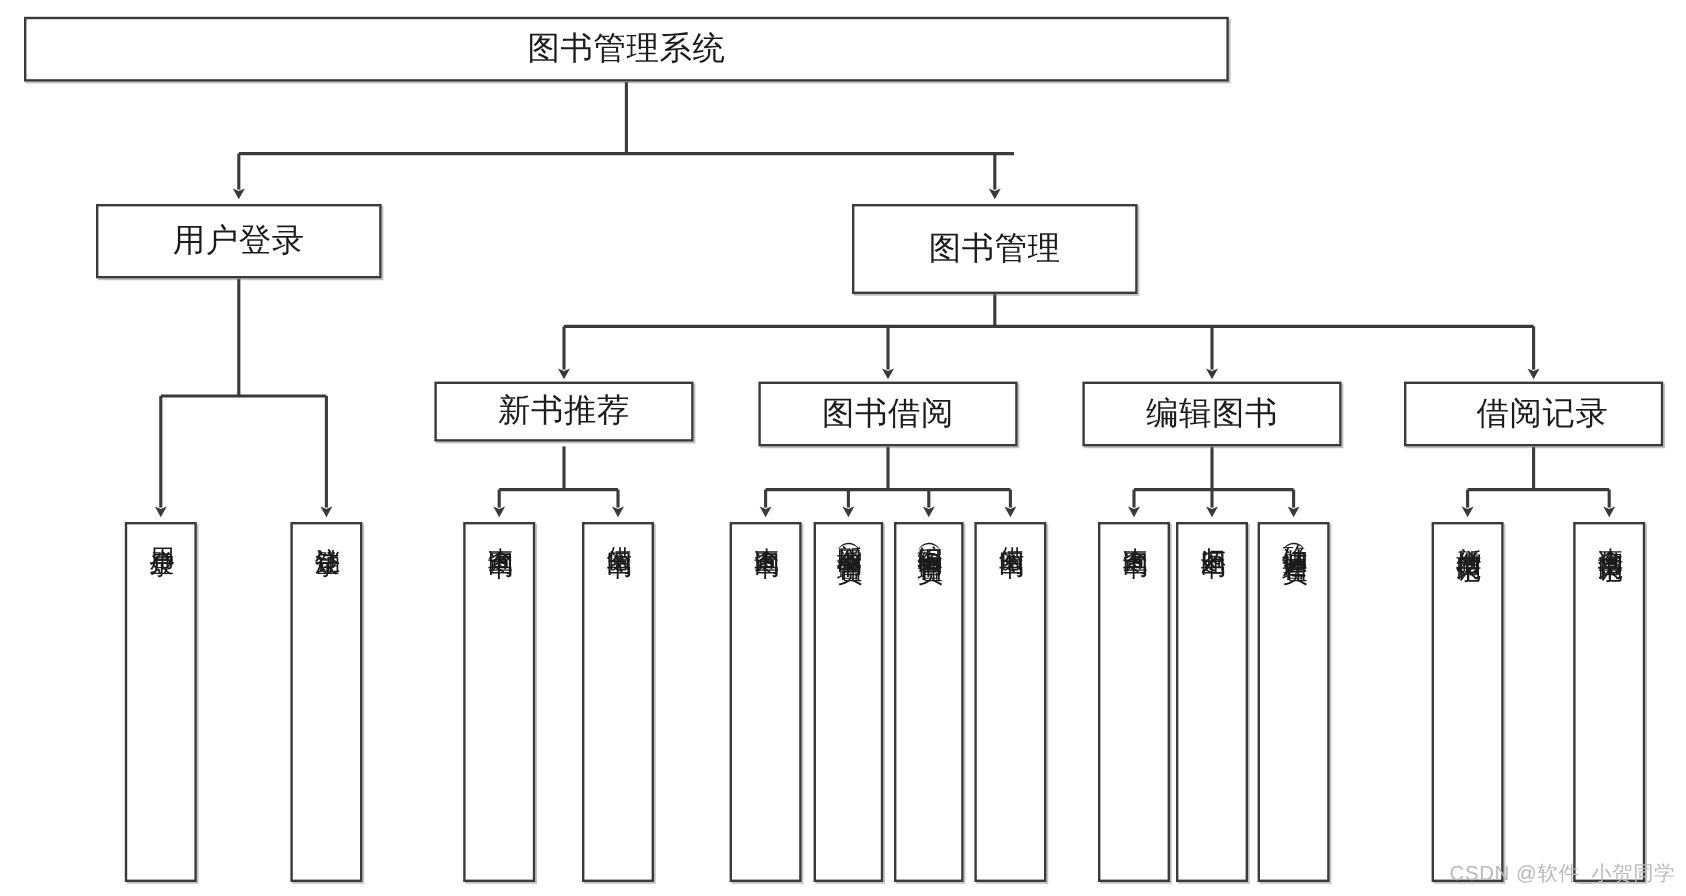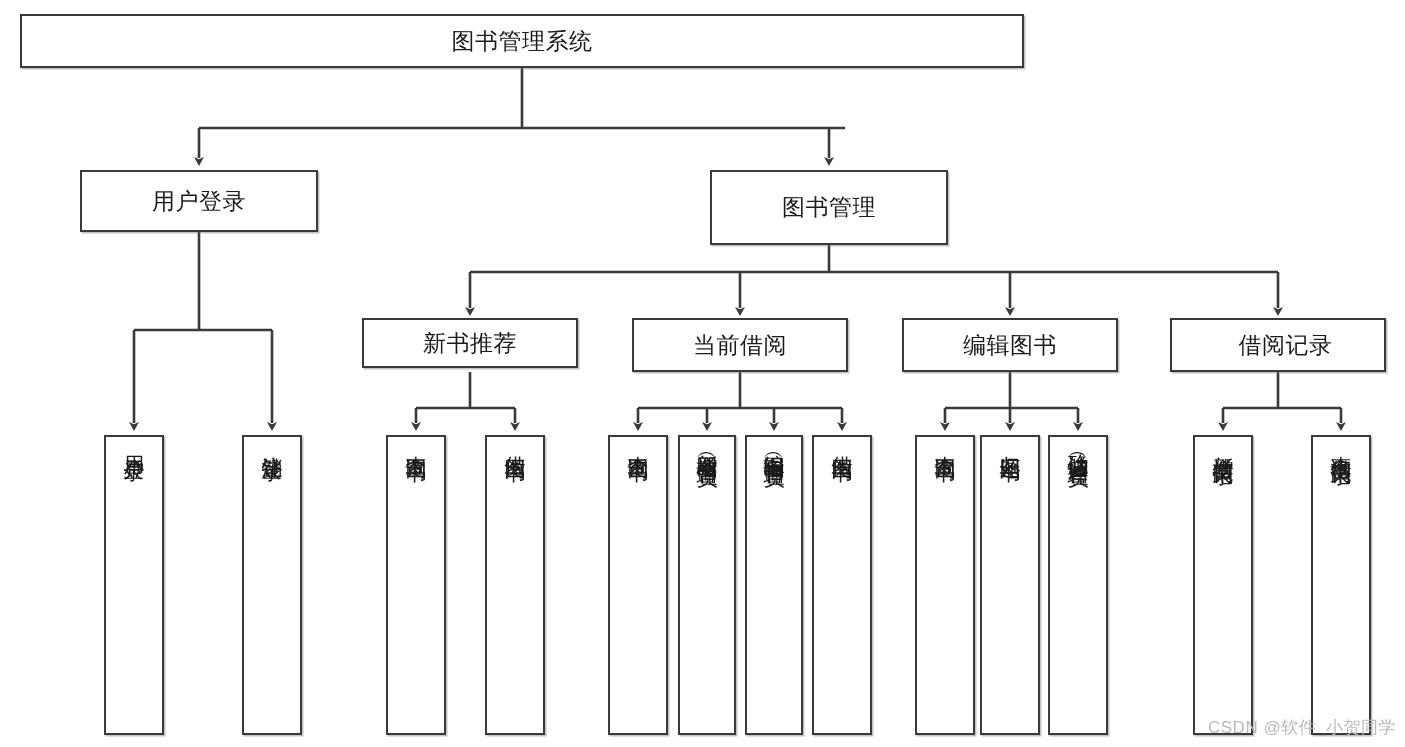--- a/index.html
+++ b/index.html
@@ -31,21 +31,21 @@
     box-sizing: border-box;
     background: #ffffff;
     border: 2px solid #3a3a3a;
     display: flex;
     align-items: center;
     justify-content: center;
     box-shadow: 1.5px 1.5px 0 rgba(120,120,120,0.45);
   }
   .node .label {
     color: #1b1b1b;
-    font-size: 23px;
+    font-size: 27px;
     line-height: 1.15;
     letter-spacing: 0.5px;
     white-space: nowrap;
   }
   .node.leaf {
     align-items: flex-start;
     justify-content: center;
   }
   .node.leaf .label {
     writing-mode: vertical-rl;
@@ -130,21 +130,21 @@
     <span class="label">用户登录</span>
   </div>
   <div class="node" style="left:710px; top:170px; width:238px; height:75px;">
     <span class="label">图书管理</span>
   </div>
 
   <div class="node" style="left:362px; top:318px; width:216px; height:50px;">
     <span class="label">新书推荐</span>
   </div>
   <div class="node" style="left:632px; top:318px; width:216px; height:54px;">
-    <span class="label">当前借阅</span>
+    <span class="label">图书借阅</span>
   </div>
   <div class="node" style="left:902px; top:318px; width:216px; height:54px;">
     <span class="label">编辑图书</span>
   </div>
   <div class="node" style="left:1170px; top:318px; width:216px; height:54px;padding-left:15px;">
     <span class="label">借阅记录</span>
   </div>
 
   <div class="node leaf" style="left:104px; top:435px; width:60px; height:300px;">
     <span class="label">用户登录</span>

